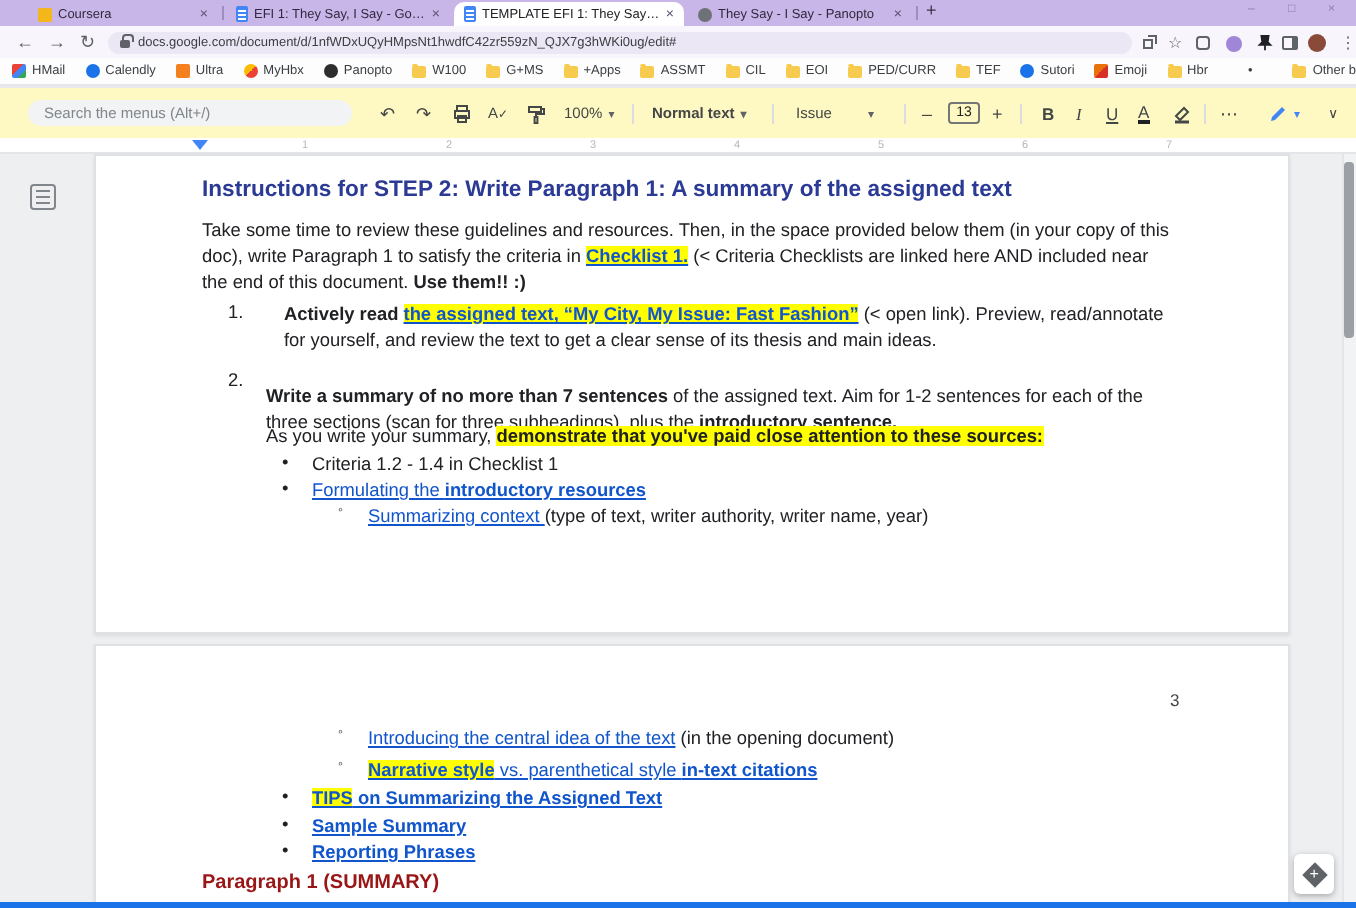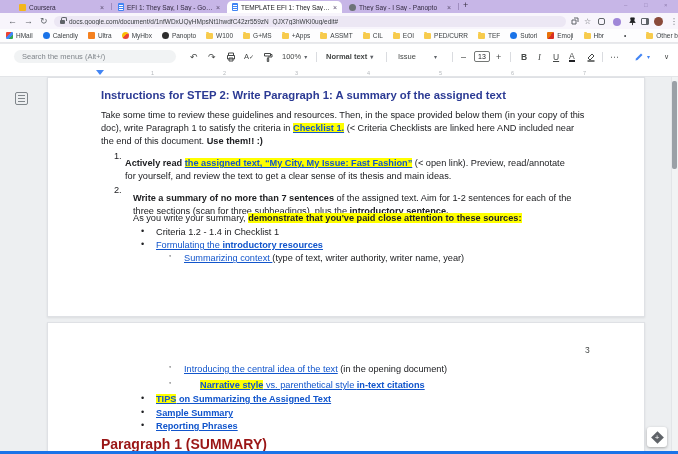--- a/index.html
+++ b/index.html
@@ -48,21 +48,21 @@
   .bm-blue { background:#1a73e8; border-radius:50%; }
   .bm-dark { background:#2d2d2d; border-radius:50%; }
   .bm-orange { background:#f4801f; }
   .bm-multi { background:linear-gradient(135deg,#ea4335 0 40%,#4285f4 40% 70%,#34a853 70%); border-radius:1px; }
   .bm-multic { background:linear-gradient(135deg,#fbbc05 0 50%,#ea4335 50%); border-radius:50%; }
   .bm-red { background:linear-gradient(135deg,#e8710a 0 50%,#d93025 50%); }
   .bm-spacer { flex:1; }
   .bm-sep { width:1px; height:9px; background:#dadce0; }
 
   
-  .docstoolbar { position:absolute; top:44px; left:0; width:678px; height:25px; background:#ffffff; }
+  .docstoolbar { position:absolute; top:44px; left:0; width:678px; height:25px; background:#fef9c3; }
   .menusearch { position:absolute; left:14px; top:6px; width:162px; height:13px; border:none; outline:none;
                 border-radius:7px; background:#f1f3f4; font-family:"Liberation Sans",sans-serif;
                 font-size:7.5px; color:#5f6368; padding:0 8px; }
   .menusearch::placeholder { color:#80868b; }
   .tb { position:absolute; top:5px; height:15px; display:flex; align-items:center; justify-content:center;
         font-size:9px; color:#444746; }
   .tb-sep { position:absolute; top:8px; width:1px; height:10px; background:#dadce0; }
   .tb-txt { font-size:7.5px; color:#444746; }
   .dd { font-size:6px; color:#5f6368; margin-left:3px; }
   .sizebox { position:absolute; top:7px; left:474px; width:16px; height:11px; border:1px solid #747775;
@@ -89,21 +89,21 @@
           border:1px solid #dfe1e5; box-shadow:0 1px 2px rgba(0,0,0,.08); }
   .page1 { top:0; height:240px; }
   .page2 { top:245px; height:129px; border-bottom:none; }
 
   .doc-h1 { position:absolute; left:53px; font-size:11.3px; font-weight:bold; color:#2b3a94; white-space:nowrap; }
   .doc-p { position:absolute; font-size:9.2px; line-height:13px; color:#202124; }
   .marker { position:absolute; font-size:9.2px; color:#202124; }
   .bold { font-weight:bold; }
   .hl { background:#ffff00; }
   .lnk { color:#1155cc; text-decoration:underline; }
-  .doc-h2 { position:absolute; left:53px; font-size:14px; font-weight:bold; color:#9a1616; white-space:nowrap; }
+  .doc-h2 { position:absolute; left:53px; font-size:10px; font-weight:bold; color:#9a1616; white-space:nowrap; }
   .pageno { position:absolute; left:537px; font-size:8.5px; color:#444746; }
 
   .scrollbar { position:absolute; right:0; top:0; width:7px; height:374px; background:#f1f3f4; border-left:1px solid #e3e5e8; }
   .scroll-thumb { position:absolute; right:1px; top:4px; width:5px; height:88px; background:#9aa0a6; border-radius:2px; }
 
   .explore-btn { position:absolute; left:647px; top:350px; width:20px; height:20px; background:#fff; border-radius:3px;
                  box-shadow:0 1px 3px rgba(0,0,0,.3); display:flex; align-items:center; justify-content:center; }
   .explore-ic { width:9px; height:9px; background:#5f6368; transform:rotate(45deg); display:flex; align-items:center; justify-content:center; }
   .explore-ic span { transform:rotate(-45deg); color:#fff; font-size:8px; line-height:8px; }
 
@@ -314,21 +314,21 @@
   </div>
 
   <div class="page page1">
     <div class="doc-h1" style="top:11px;">Instructions for STEP 2: Write Paragraph 1: A summary of the assigned text</div>
 
     <div class="doc-p" style="left:53px;top:31px;width:484px;">
       <span>Take some time to review these guidelines and resources. Then, in the space provided below them (in your copy of this doc), write Paragraph 1 to satisfy the criteria in </span><span class="lnk bold hl">Checklist 1.</span><span> (&lt; Criteria Checklists are linked here AND included near the end of this document. </span><span class="bold">Use them!! :)</span>
     </div>
 
     <span class="marker" style="left:66px;top:73px;">1.</span>
-    <div class="doc-p" style="left:77px;top:73px;width:452px;margin-top:6px;">
+    <div class="doc-p" style="left:94px;top:73px;width:452px;">
       <span class="bold">Actively read </span><span class="lnk bold hl">the assigned text, “My City, My Issue: Fast Fashion”</span><span> (&lt; open link). Preview, read/annotate for yourself, and review the text to get a clear sense of its thesis and main ideas.</span>
     </div>
 
     <span class="marker" style="left:66px;top:107px;">2.</span>
     <div class="doc-p" style="left:85px;top:114px;width:452px;">
       <span class="bold">Write a summary of no more than 7 sentences</span><span> of the assigned text. Aim for 1-2 sentences for each of the three sections (scan for three subheadings), plus the </span><span class="bold">introductory sentence.</span>
     </div>
 
     <div class="doc-p" style="left:85px;top:134px;width:452px;">
       <span>As you write your summary, </span><span class="bold hl">demonstrate that you've paid close attention to these sources:</span>
@@ -350,21 +350,21 @@
 
   <div class="page page2">
     <span class="pageno" style="top:22px;">3</span>
 
     <span class="marker" style="left:121px;top:40px;font-size:7px;">◦</span>
     <div class="doc-p" style="left:136px;top:40px;width:402px;">
       <span class="lnk">Introducing the central idea of the text</span><span> (in the opening document)</span>
     </div>
 
     <span class="marker" style="left:121px;top:56px;font-size:7px;">◦</span>
-    <div class="doc-p" style="left:136px;top:56px;width:402px;margin-left:16px;">
+    <div class="doc-p" style="left:136px;top:56px;width:402px;">
       <span class="lnk"><span class="bold hl">Narrative style</span><span> vs. parenthetical style </span><span class="bold">in-text citations</span></span>
     </div>
 
     <span class="marker" style="left:93px;top:70px;">•</span>
     <div class="doc-p" style="left:108px;top:70px;width:430px;">
       <span class="lnk bold"><span class="hl">TIPS</span><span> on Summarizing the Assigned Text</span></span>
     </div>
 
     <span class="marker" style="left:93px;top:84px;">•</span>
     <div class="doc-p" style="left:108px;top:84px;width:430px;">

